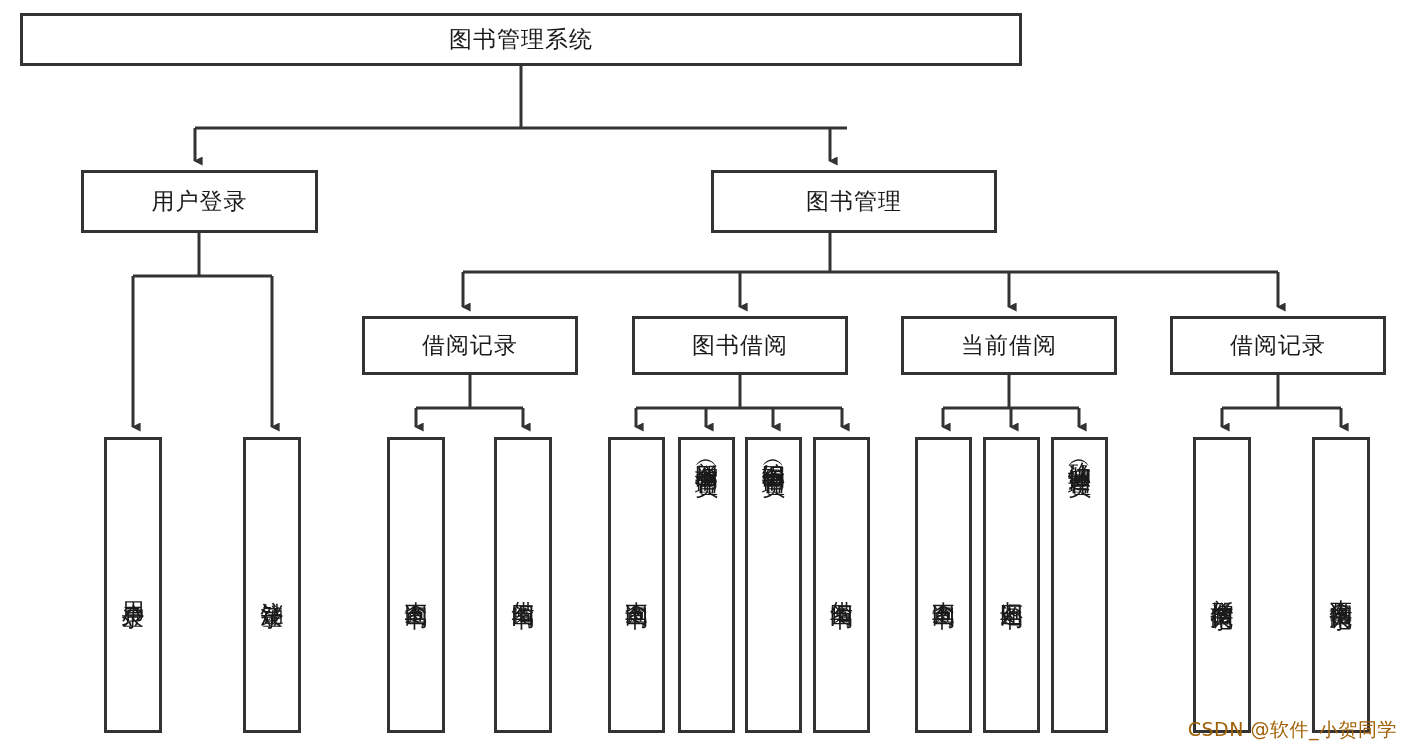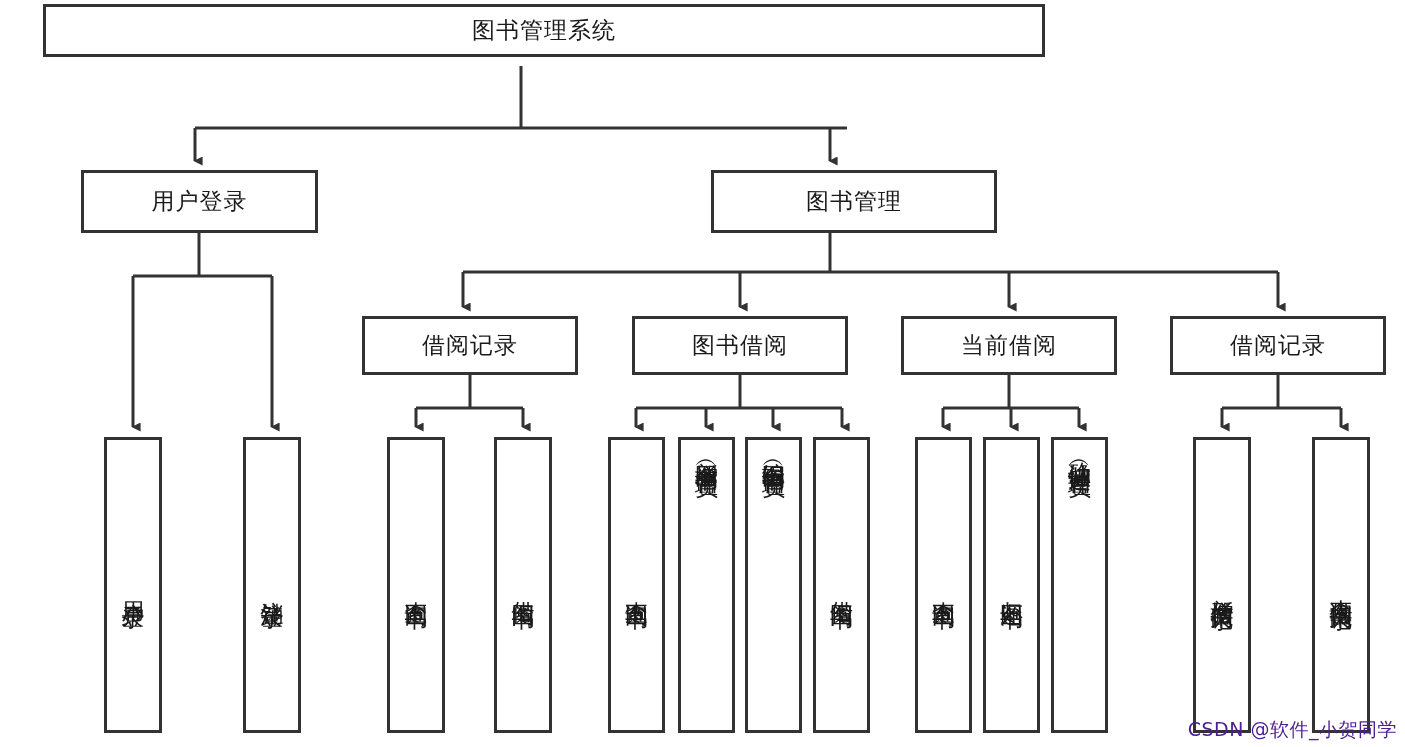--- a/index.html
+++ b/index.html
@@ -56,21 +56,21 @@
     top: 0;
     width: 1405px;
     height: 747px;
     pointer-events: none;
   }
   .watermark {
     position: absolute;
     right: 8px;
     bottom: 4px;
     font-size: 19px;
-    color: #4c1d95;
+    color: #a16207;
     white-space: nowrap;
     letter-spacing: 0.5px;
   }
 </style>
 </head>
 <body>
 
 <div id="canvas">
 
   <svg class="links" viewBox="0 0 1405 747">
@@ -116,21 +116,21 @@
       <path d="M1011,408 L1011,427" marker-end="url(#arrow)"></path>
       <path d="M1079,408 L1079,427" marker-end="url(#arrow)"></path>
 
       <path d="M1278,375 L1278,408"></path>
       <path d="M1222,408 L1341,408"></path>
       <path d="M1222,408 L1222,427" marker-end="url(#arrow)"></path>
       <path d="M1341,408 L1341,427" marker-end="url(#arrow)"></path>
     </g>
   </svg>
 
-  <div class="node node-h" style="left:20px; top:4px; width:1002px; height:53px;margin-left:23px;">
+  <div class="node node-h" style="left:20px; top:13px; width:1002px; height:53px;">
     <span class="label">图书管理系统</span>
   </div>
 
   <div class="node node-h" style="left:81px; top:170px; width:237px; height:63px;">
     <span class="label">用户登录</span>
   </div>
   <div class="node node-h" style="left:711px; top:170px; width:286px; height:63px;">
     <span class="label">图书管理</span>
   </div>
 

